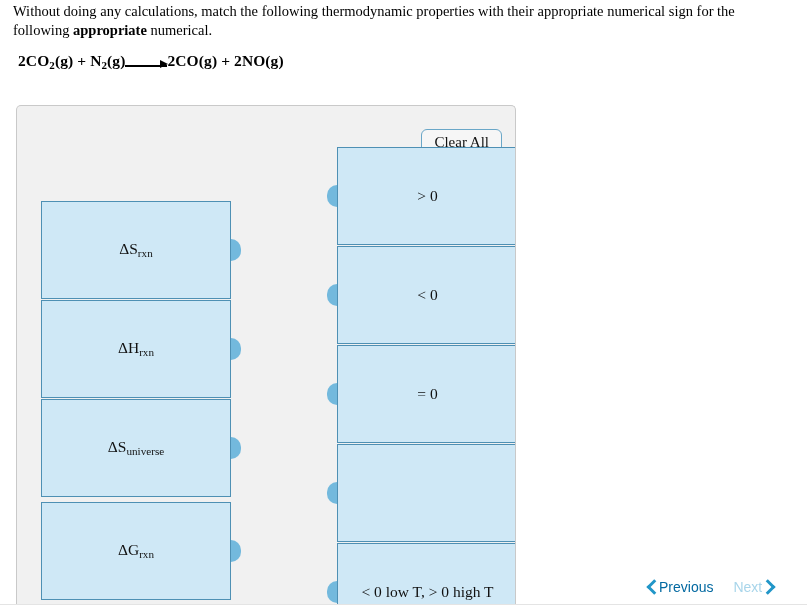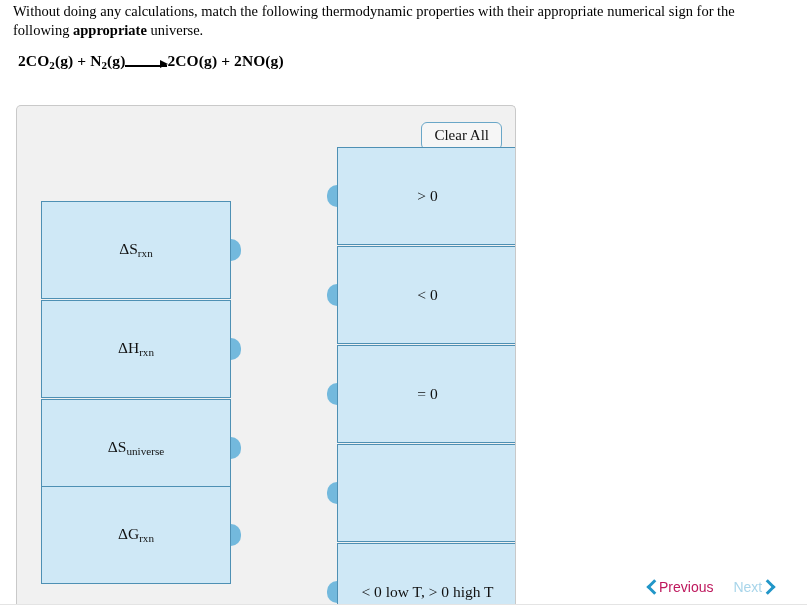--- a/index.html
+++ b/index.html
@@ -77,21 +77,21 @@
     border-bottom: none;
     border-radius: 5px 5px 0 0;
     box-sizing: border-box;
     overflow: hidden;
   }
 
   
   #clear-all {
     position: absolute;
     right: 13px;
-    top: 16px;
+    top: 23px;
     padding: 4px 12px 5px 12px;
     background: #f6f6f6;
     border: 1px solid #6aa7c8;
     border-radius: 6px;
     font-family: "Liberation Serif", "DejaVu Serif", serif;
     font-size: 15px;
     color: #111;
     cursor: pointer;
     line-height: 1.1;
   }
@@ -152,21 +152,21 @@
     display: flex;
     align-items: center;
     font-family: "Liberation Sans", "DejaVu Sans", sans-serif;
   }
   #nav .navbtn {
     display: flex;
     align-items: center;
     font-size: 14px;
     cursor: pointer;
   }
-  #nav .prev { color: #be185d; }
+  #nav .prev { color: #0369a1; }
   #nav .next { color: #a8d5ea; margin-left: 20px; }
   .chev {
     display: inline-block;
     width: 13px;
     height: 19px;
     position: relative;
   }
   .chev::before {
     content: "";
     position: absolute;
@@ -196,21 +196,21 @@
     width: 807px;
     height: 1px;
     background: #e4e4e4;
   }
 </style>
 </head>
 <body>
 
 <div id="prompt">
   <span>Without doing any calculations, match the following thermodynamic properties with their appropriate numerical sign for the</span>
-  <span>following </span><span class="bold">appropriate</span><span> universe.</span>
+  <span>following </span><span class="bold">appropriate</span><span> numerical.</span>
 </div>
 
 <div id="equation">
   <span>2CO</span><sub>2</sub><span>(g)</span><span> + </span><span>N</span><sub>2</sub><span>(g)</span><span class="arrow"><span class="shaft"></span><span class="head"></span></span><span>2CO(g)</span><span> + </span><span>2NO(g)</span>
 </div>
 
 <div id="panel">
 
   <div id="clear-all">Clear All</div>
 
@@ -220,21 +220,21 @@
         <span class="knob right"></span>
       </div>
       <div class="tile left" style="top: 194px; height: 98px;">
         <span class="label"><span>ΔH</span><sub>rxn</sub></span>
         <span class="knob right"></span>
       </div>
       <div class="tile left" style="top: 293px; height: 98px;">
         <span class="label"><span>ΔS</span><sub>universe</sub></span>
         <span class="knob right"></span>
       </div>
-      <div class="tile left" style="top: 380px; height: 98px;">
+      <div class="tile left" style="top: 396px; height: 98px;">
         <span class="label"><span>ΔG</span><sub>rxn</sub></span>
         <span class="knob right"></span>
       </div>
     </div>
   <div id="right-column">
       <div class="tile right" style="top: 41px; height: 98px;">
         <span class="label">&gt; 0</span>
         <span class="knob left"></span>
       </div>
       <div class="tile right" style="top: 140px; height: 98px;">

